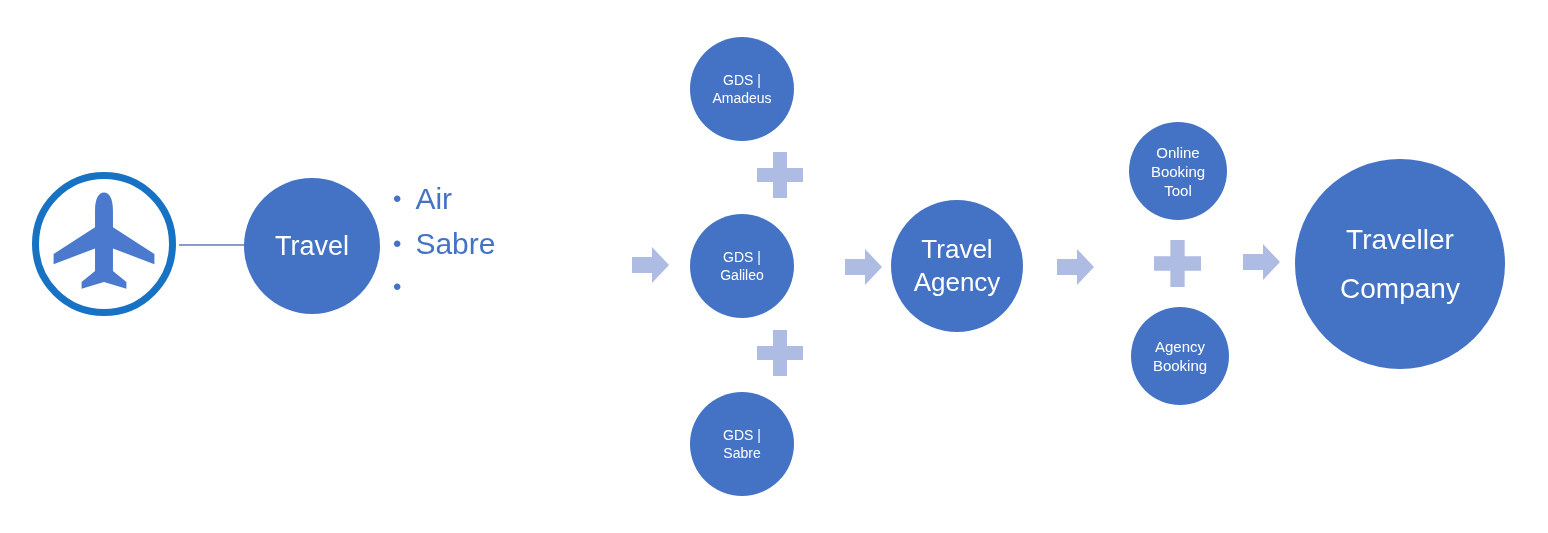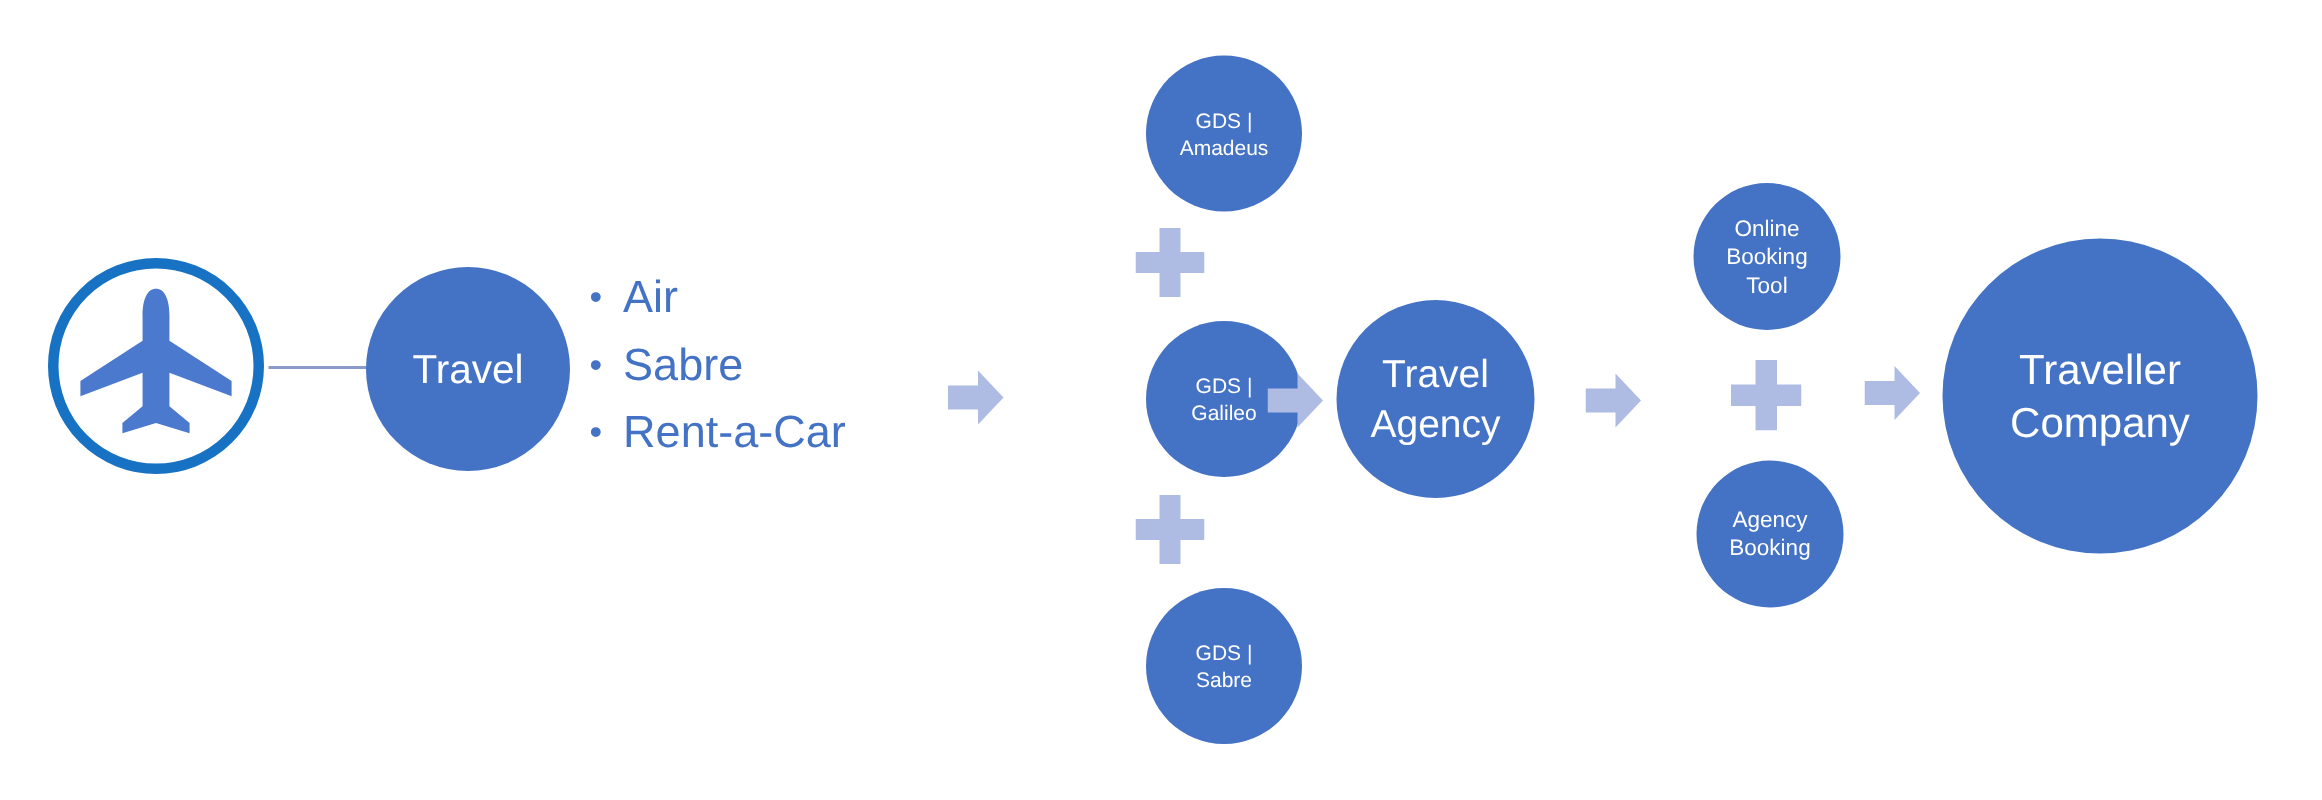--- a/index.html
+++ b/index.html
@@ -21,29 +21,29 @@
     border-radius: 50%;
     background: var(--accent, #4472C4);
     color: #ffffff;
     display: flex;
     align-items: center;
     justify-content: center;
     text-align: center;
     white-space: pre-line;
   }
   .circle-travel          { left: 244px;  top: 178px; width: 136px; height: 136px; font-size: 27px; }
-  .circle-gds             { left: 764px;  width: 104px; height: 104px; font-size: 14px; line-height: 18px; }
+  .circle-gds             { left: 690px;  width: 104px; height: 104px; font-size: 14px; line-height: 18px; }
   .circle-gds-amadeus     { top: 37px;  }
   .circle-gds-galileo     { top: 214px; }
   .circle-gds-sabre       { top: 392px; }
   .circle-travel-agency   { left: 891px;  top: 200px; width: 132px; height: 132px; font-size: 26px; line-height: 33px; }
   .circle-small           { width: 98px; height: 98px; font-size: 15px; line-height: 19px; }
   .circle-online-booking  { left: 1129px; top: 122px; align-items: center; }
   .circle-agency-booking  { left: 1131px; top: 307px; }
-  .circle-traveller       { left: 1295px; top: 159px; width: 210px; height: 210px; font-size: 28px; line-height: 35px; }
+  .circle-traveller       { left: 1295px; top: 159px; width: 210px; height: 210px; font-size: 28px; line-height: 49px; }
 
   
   .plane-badge {
     position: absolute;
     left: 32px; top: 172px;
     width: 130px; height: 130px;
     border: 7px solid var(--ring, #1872C3);
     border-radius: 50%;
     display: flex;
     align-items: center;
@@ -114,21 +114,20 @@
     <li class="bullet-item">
       <span class="bullet-glyph">•</span>
       <span>Air</span>
     </li>
     <li class="bullet-item">
       <span class="bullet-glyph">•</span>
       <span>Sabre</span>
     </li>
     <li class="bullet-item">
       <span class="bullet-glyph">•</span>
-      <span>Rent-a-Car</span>
     </li>
   </ul>
 
   <div class="arrow arrow-1">
     <svg viewBox="0 0 38 38" fill="currentColor" aria-hidden="true">
       <path d="M0 11 H20 V1 L37 19 L20 37 V27 H0 Z"></path>
     </svg>
   </div>
 
   <div class="circle circle-gds circle-gds-amadeus">

